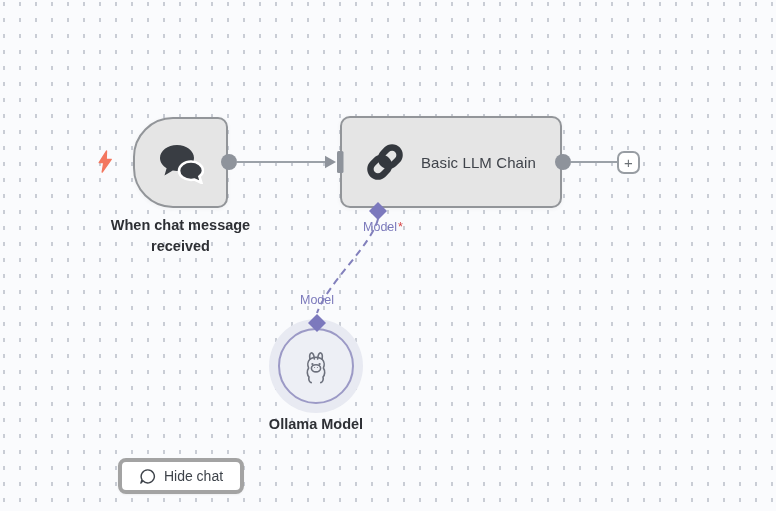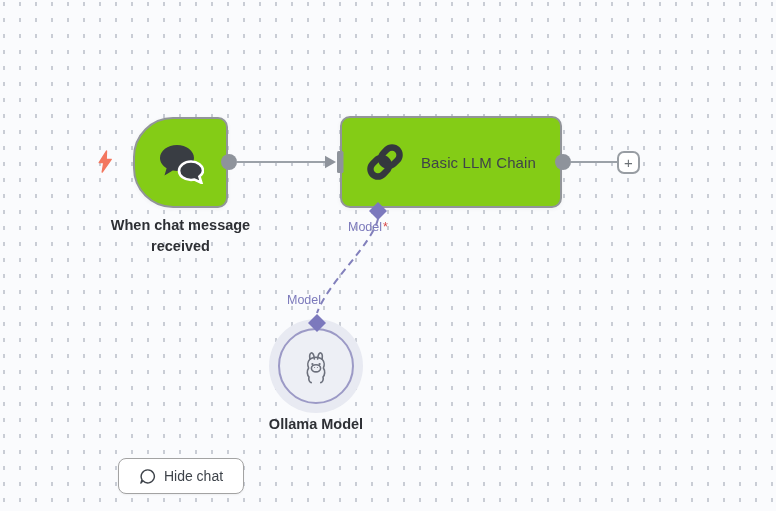--- a/index.html
+++ b/index.html
@@ -9,51 +9,51 @@
     background-color:#fafbfd;
     background-image:radial-gradient(1.1px 1.8px at 4px 4px, #c9cdd5 99%, transparent 100%);
     background-size:16px 16px;
     position:relative;
   }
   .canvas{position:absolute;inset:0;}
   .wires{position:absolute;left:0;top:0;z-index:6;pointer-events:none;}
 
   .bolt{position:absolute;left:96px;top:150px;z-index:2;}
 
-  .node{box-sizing:border-box;background:#84cc16;border:2px solid #929599;position:absolute;z-index:3;
+  .node{box-sizing:border-box;background:#e5e5e5;border:2px solid #929599;position:absolute;z-index:3;
         box-shadow:0 1px 4px rgba(60,64,70,0.06);}
   .node-trigger{left:133px;top:117px;width:95px;height:91px;border-radius:40px 10px 10px 40px;
         display:flex;align-items:center;justify-content:center;cursor:pointer;}
   .node-llm{left:340px;top:116px;width:222px;height:92px;border-radius:10px;
         display:flex;align-items:center;padding-left:22px;cursor:pointer;}
   .node-llm .title{font-size:15px;font-weight:500;color:#3f434a;margin-left:15px;letter-spacing:.1px;}
 
   .node-label{position:absolute;z-index:2;text-align:center;font-size:14.5px;line-height:21px;
         color:#2e3035;font-weight:700;}
   .label-trigger{left:90px;top:215px;width:181px;}
   .label-ollama{left:246px;top:414px;width:140px;}
 
   .plus-btn{position:absolute;left:617px;top:151px;width:23px;height:23px;box-sizing:border-box;
         background:#fff;border:2px solid #989da3;border-radius:7px;z-index:3;
         display:flex;align-items:center;justify-content:center;padding:0;cursor:pointer;}
   .plus-btn span{font-size:15px;line-height:1;color:#6b7075;font-weight:400;}
 
-  .ep-label{position:absolute;z-index:4;font-size:12.5px;color:#7b79bb;text-align:left;}
+  .ep-label{position:absolute;z-index:4;font-size:12.5px;color:#7b79bb;text-align:center;}
   .ep-label .req{color:#d64545;margin-left:1px;}
   .ep-model-in{left:348px;top:220px;width:70px;}
   .ep-model-out{left:287px;top:293px;width:60px;}
 
   .ollama-halo{position:absolute;left:269px;top:319px;width:94px;height:94px;border-radius:50%;
         background:#e8eaf2;z-index:3;display:flex;align-items:center;justify-content:center;}
   .ollama-circle{width:76px;height:76px;box-sizing:border-box;border-radius:50%;
         background:#edeff5;border:2px solid #9c9ac6;display:flex;align-items:center;justify-content:center;
         cursor:pointer;}
 
   .hide-chat{position:absolute;left:118px;top:458px;width:126px;height:36px;box-sizing:border-box;
-        background:#fff;border:1px solid #a3a3a3;border-radius:8px;z-index:3;
+        background:#fff;border:4px solid #a3a3a3;border-radius:8px;z-index:3;
         box-shadow:0 1px 2px rgba(0,0,0,0.05);
         display:flex;align-items:center;justify-content:center;gap:8px;cursor:pointer;
         font-family:"Liberation Sans", sans-serif;}
   .hide-chat span{font-size:14px;color:#3e434a;font-weight:500;}
 </style>
 </head>
 <body>
 
 <div class="canvas">
 

